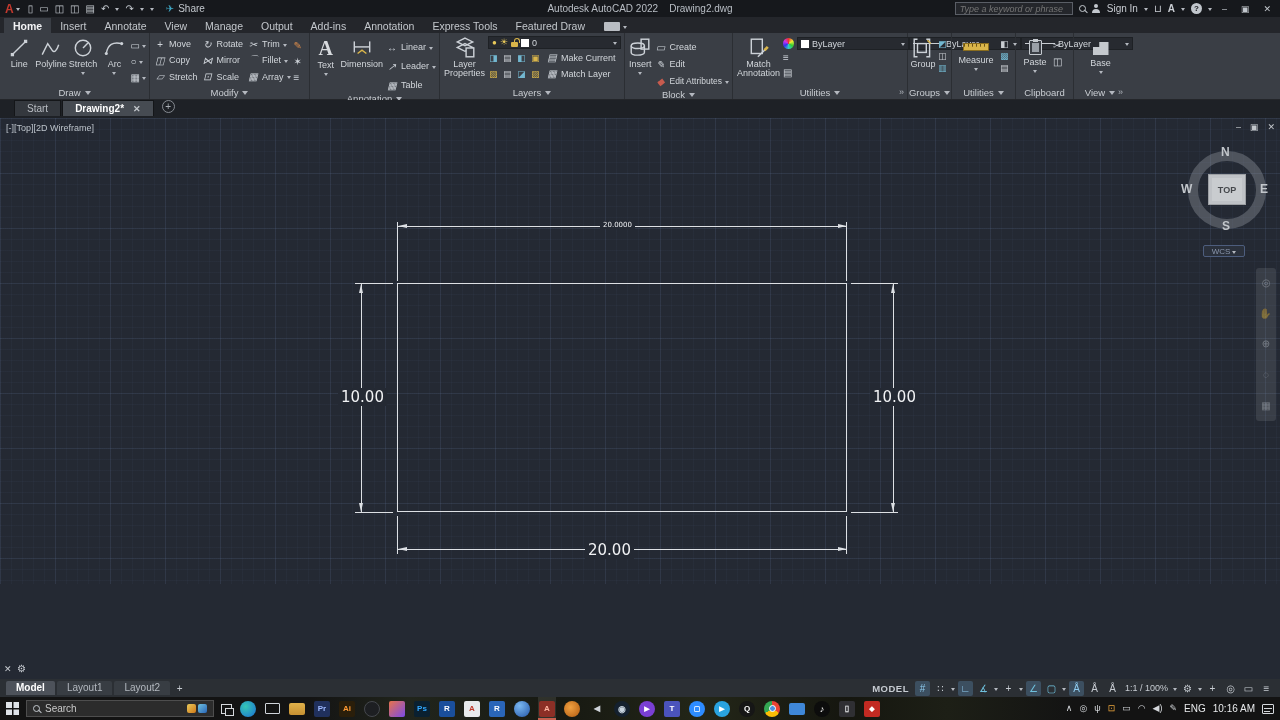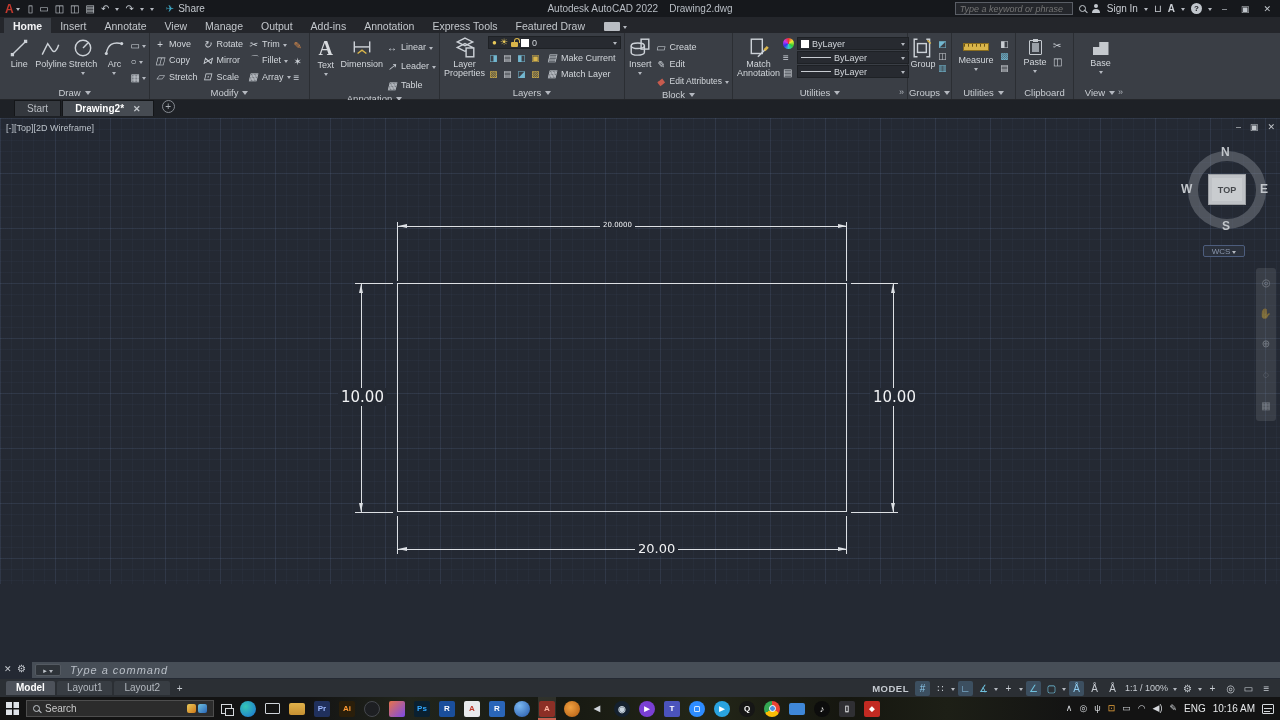--- a/index.html
+++ b/index.html
@@ -423,21 +423,21 @@
       </div>
       <div class="minicol" style="gap:2px;padding-top:2px">
         <span class="wheel"></span>
         <span class="mini">
             <i class="ic">≡</i>
           </span>
         <span class="mini">
             <i class="ic">▤</i>
           </span>
       </div>
-      <div style="display:flex;flex-direction:column;padding-top:1px">
+      <div style="display:flex;padding-top:1px">
         <div class="pdd">
           <span class="sw"></span>
           <span>ByLayer</span>
           <span class="caret s" style="margin-left:auto"></span>
         </div>
         <div class="pdd">
           <span class="linesw"></span>
           <span>ByLayer</span>
           <span class="caret s" style="margin-left:auto"></span>
         </div>
@@ -595,37 +595,30 @@
   <div class="hline" style="left:851px;top:394px;width:47px"></div>
   <span class="ar ar-u" style="left:891px;top:166px"></span>
   <span class="ar ar-d" style="left:891px;top:385px"></span>
   <span class="dimtxt" style="left:870px;top:270px;font-size:15px">10.00</span>
 
   <div class="hline" style="left:397px;top:431px;width:450px"></div>
   <div class="vline" style="left:397px;top:398px;height:38px"></div>
   <div class="vline" style="left:846px;top:398px;height:38px"></div>
   <span class="ar ar-l" style="left:398px;top:429px"></span>
   <span class="ar ar-r" style="left:838px;top:429px"></span>
-  <span class="dimtxt" style="left:635px;top:423px;font-size:13px">20.00</span>
+  <span class="dimtxt" style="left:585px;top:423px;font-size:15px">20.00</span>
 
   <div class="vline" style="left:18px;top:516px;height:27px;background:#cdd1d5"></div>
   <span class="abs" style="left:13px;top:502px;font-size:10px;color:#cdd1d5">Y</span>
   <span class="abs" style="left:47px;top:531px;font-size:11px;color:#dfe2e5">✕</span>
 </div>
 
 <div id="cmdrow">
   <span class="abs ic" style="left:4px;top:4px;font-size:9px;color:#c8ccd2">✕</span>
   <span class="abs ic" style="left:17px;top:3px;font-size:10px;color:#c8ccd2">⚙</span>
-  <div class="cmdstrip">
-    <span class="cmdchip">
-        <i class="ic">▸</i>
-        <span class="caret s"></span>
-      </span>
-    <span class="cmdprompt">Type a command</span>
-  </div>
 </div>
 
 <div id="statusrow">
   <span class="ltab active">Model</span>
   <span class="ltab">Layout1</span>
   <span class="ltab">Layout2</span>
   <span class="sic">+</span>
   <span class="stright">
     <span class="mtext">MODEL</span>
     <span class="sic on">#</span>

